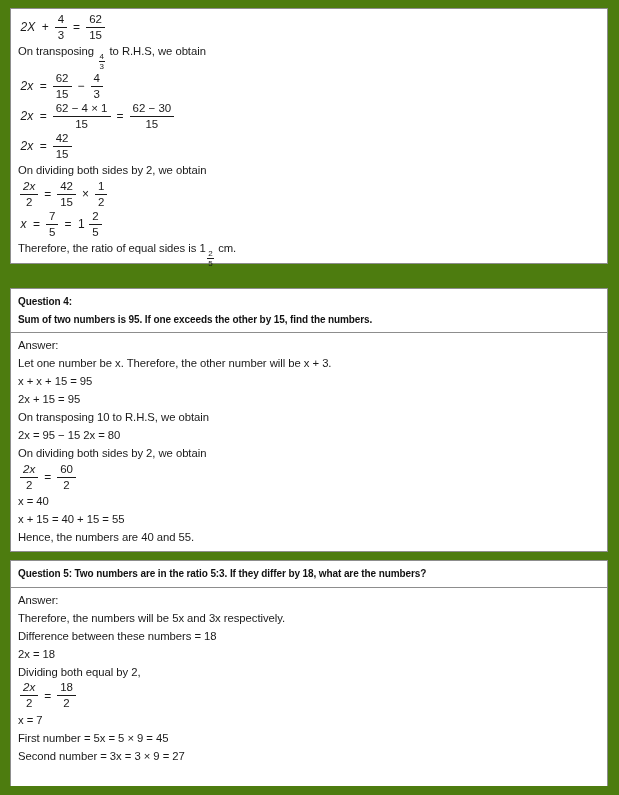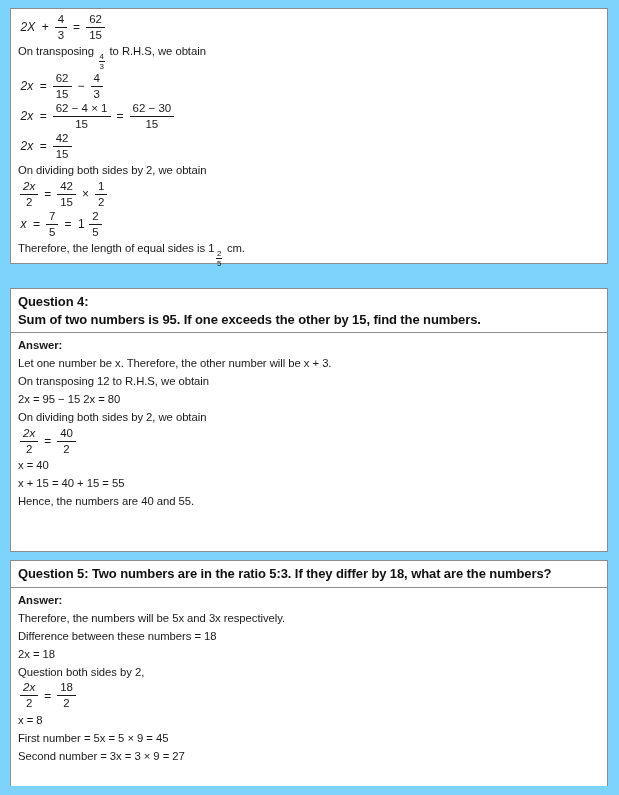--- a/index.html
+++ b/index.html
@@ -12,58 +12,58 @@
     height: 795px;
     font-family: "Liberation Sans", sans-serif;
     color: #1a1a1a;
     -webkit-font-smoothing: antialiased;
   }
   .page {
     position: relative;
     width: 619px;
     height: 795px;
     overflow: hidden;
-    background: #7dd3fc;
+    background: #4d7c0f;
   }
 
   
   .qbox {
     position: absolute;
     left: 10px;
     width: 598px;
     box-sizing: border-box;
     border: 1px solid #8d8d8d;
     background: #ffffff;
   }
   .qbox.cut-bottom { border-bottom: none; }
 
   .qhead {
     padding: 4px 6px 4px 7px;
     border-bottom: 1px solid #8d8d8d;
   }
   .qhead-line {
-    font-size: 13px;
+    font-size: 10px;
     font-weight: bold;
     line-height: 17.5px;
     letter-spacing: -0.1px;
     color: #111111;
     white-space: nowrap;
   }
 
   .qbody {
     padding: 3px 6px 5px 7px;
   }
   .line {
     font-size: 11.3px;
     line-height: 18px;
     letter-spacing: -0.05px;
     color: #1a1a1a;
     white-space: nowrap;
   }
-  .line.bold { font-weight: bold; }
+  .line.bold { font-weight: normal; }
 
   
   .mathline {
     display: flex;
     align-items: center;
     font-size: 12px;
     line-height: 1;
     color: #1a1a1a;
     white-space: nowrap;
     min-height: 30px;
@@ -225,78 +225,80 @@
               <span class="den">5</span>
             </span>
             <span class="tok op">=</span>
             <span class="tok">1</span>
             <span class="frac">
               <span class="num">2</span>
               <span class="bar"></span>
               <span class="den">5</span>
             </span>
           </div>
-          <div class="line"><span>Therefore, the length of equal sides is </span><span>1</span><span class="ifrac">
+          <div class="line"><span>Therefore, the ratio of equal sides is </span><span>1</span><span class="ifrac">
               <span class="num">2</span>
               <span class="bar"></span>
               <span class="den">5</span>
             </span><span> cm.</span></div>
         </div>
       </div>
       <div class="qbox" style="top: 288px; height: 264px;">
         <div class="qhead">
           <div class="qhead-line">Question 4:</div>
           <div class="qhead-line">Sum of two numbers is 95. If one exceeds the other by 15, find the numbers.</div>
         </div>
         <div class="qbody">
           <div class="line bold">Answer:</div>
           <div class="line">Let one number be x. Therefore, the other number will be x + 3.</div>
-          <div class="line">On transposing 12 to R.H.S, we obtain</div>
+          <div class="line">x + x + 15 = 95</div>
+          <div class="line">2x + 15 = 95</div>
+          <div class="line">On transposing 10 to R.H.S, we obtain</div>
           <div class="line">2x = 95 − 15 2x = 80</div>
           <div class="line">On dividing both sides by 2, we obtain</div>
           <div class="mathline">
             <span class="frac numital">
               <span class="num">2x</span>
               <span class="bar"></span>
               <span class="den">2</span>
             </span>
             <span class="tok op">=</span>
             <span class="frac">
-              <span class="num">40</span>
+              <span class="num">60</span>
               <span class="bar"></span>
               <span class="den">2</span>
             </span>
           </div>
           <div class="line">x = 40</div>
           <div class="line">x + 15 = 40 + 15 = 55</div>
           <div class="line">Hence, the numbers are 40 and 55.</div>
         </div>
       </div>
       <div class="qbox cut-bottom" style="top: 560px; height: 226px;">
         <div class="qhead">
           <div class="qhead-line">Question 5: Two numbers are in the ratio 5:3. If they differ by 18, what are the numbers?</div>
         </div>
         <div class="qbody">
           <div class="line bold">Answer:</div>
           <div class="line">Therefore, the numbers will be 5x and 3x respectively.</div>
           <div class="line">Difference between these numbers = 18</div>
           <div class="line">2x = 18</div>
-          <div class="line">Question both sides by 2,</div>
+          <div class="line">Dividing both equal by 2,</div>
           <div class="mathline">
             <span class="frac numital">
               <span class="num">2x</span>
               <span class="bar"></span>
               <span class="den">2</span>
             </span>
             <span class="tok op">=</span>
             <span class="frac">
               <span class="num">18</span>
               <span class="bar"></span>
               <span class="den">2</span>
             </span>
           </div>
-          <div class="line">x = 8</div>
+          <div class="line">x = 7</div>
           <div class="line">First number = 5x = 5 × 9 = 45</div>
           <div class="line">Second number = 3x = 3 × 9 = 27</div>
         </div>
       </div>
     </div>
 </div>
 
 </body></html>

